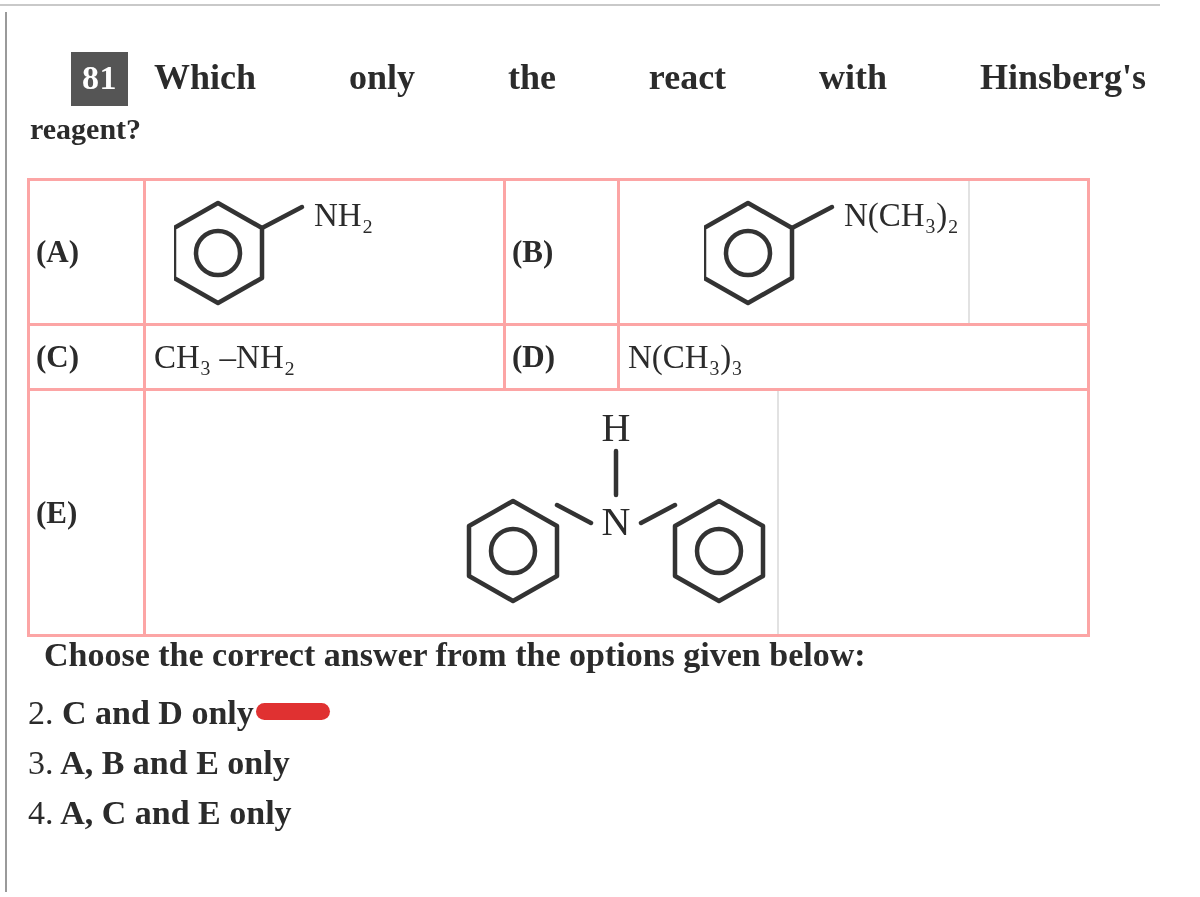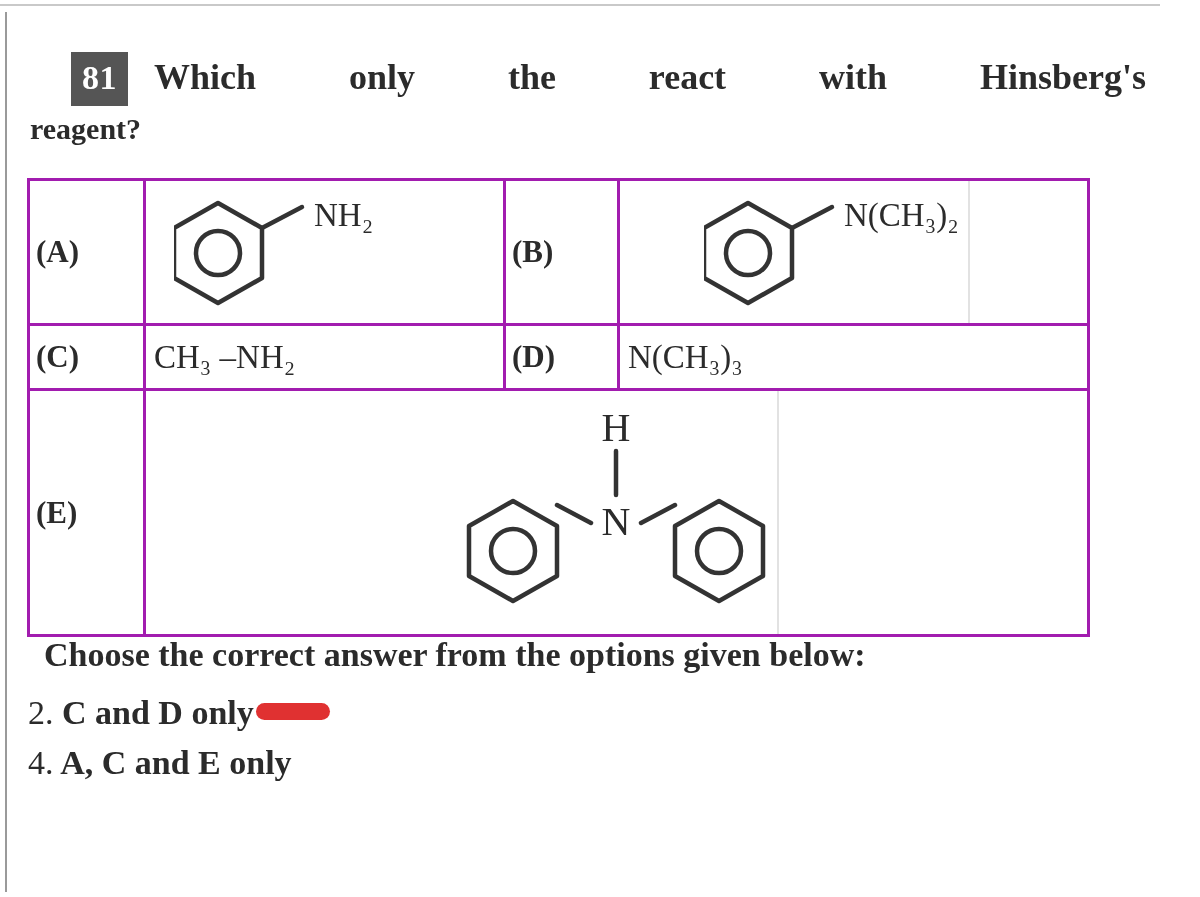--- a/index.html
+++ b/index.html
@@ -72,21 +72,21 @@
 
   
   .opt-table {
     position: absolute;
     left: 27px; top: 178px;
     width: 1063px;
     border-collapse: collapse;
     table-layout: fixed;
   }
   .opt-table td {
-    border: 3px solid #a21caf;
+    border: 3px solid #fca5a5;
     padding: 0;
     vertical-align: middle;
     margin-left: 12px;
   }
   .lbl {
     font-size: 31px;
     font-weight: 700;
     padding-left: 6px;
   }
   .col-lbl  { width: 113px; }
@@ -251,16 +251,20 @@
   </table>
 
 <div class="choose-line">Choose the correct answer from the options given below:</div>
 
 <div class="answers">
   <div class="ans-item">
     <span class="ans-num">2.</span>
     <span>C and D only</span><span class="ans-strike"></span>
   </div>
   <div class="ans-item">
+    <span class="ans-num">3.</span>
+    <span>A, B and E only</span>
+  </div>
+  <div class="ans-item">
     <span class="ans-num">4.</span>
     <span>A, C and E only</span>
   </div>
 </div>
 
 </body></html>

